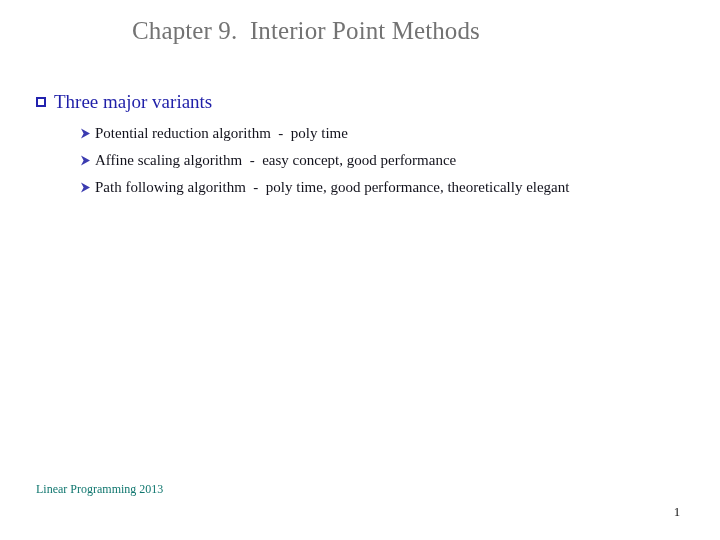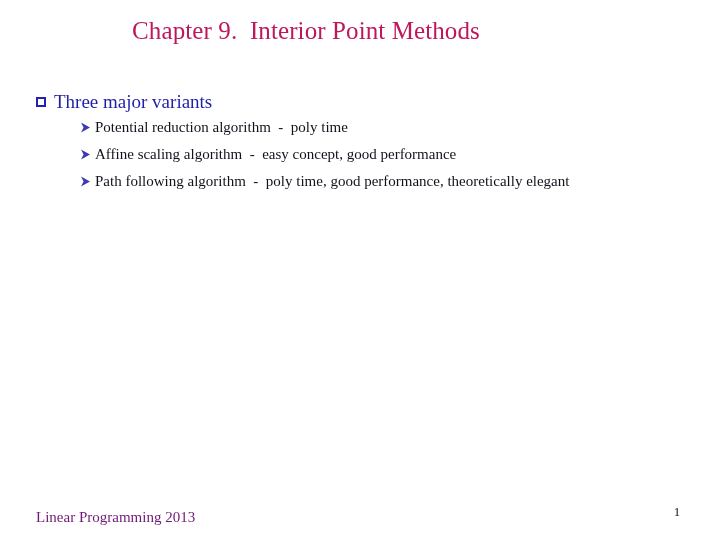--- a/index.html
+++ b/index.html
@@ -19,21 +19,21 @@
     overflow: hidden;
   }
 
   
   .slide-title {
     position: absolute;
     left: 0;
     top: 16px;
     width: 612px;
     text-align: center;
-    color: #be185d;
+    color: #737373;
     font-size: 25px;
     line-height: 30px;
     font-weight: normal;
     letter-spacing: 0.1px;
     white-space: pre;
   }
 
   
   .body-block {
     position: absolute;
@@ -41,20 +41,21 @@
     top: 90px;
     width: 660px;
   }
 
   .bullet-l1 {
     display: flex;
     align-items: flex-start;
     color: #1f1fa8;
     font-size: 19px;
     line-height: 24px;
+    margin-bottom: 6px;
   }
   .bullet-l1 .marker {
     flex: 0 0 auto;
     width: 18px;
     color: #1f1fa8;
     font-size: 15px;
     line-height: 24px;
     text-align: left;
   }
   .sq {
@@ -96,23 +97,23 @@
   }
   .bullet-l2 .txt {
     flex: 1 1 auto;
     white-space: pre;
   }
 
   
   .footer-left {
     position: absolute;
     left: 36px;
-    top: 508px;
-    color: #701a75;
-    font-size: 15px;
+    top: 480px;
+    color: #0f766e;
+    font-size: 12px;
     line-height: 18px;
     white-space: pre;
   }
   .footer-page {
     position: absolute;
     left: 662px;
     top: 503px;
     width: 30px;
     text-align: center;
     color: #141414;

